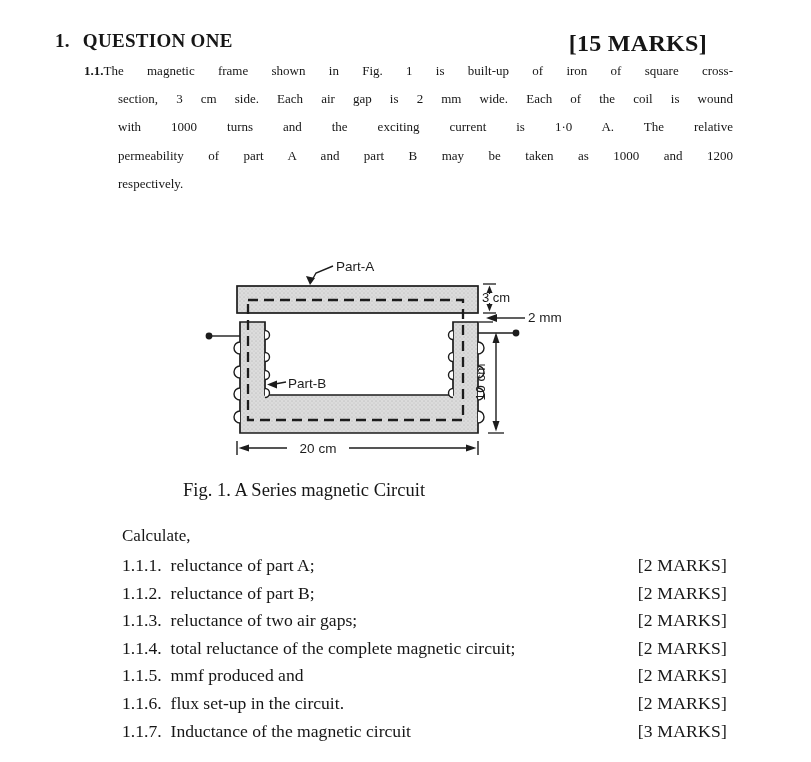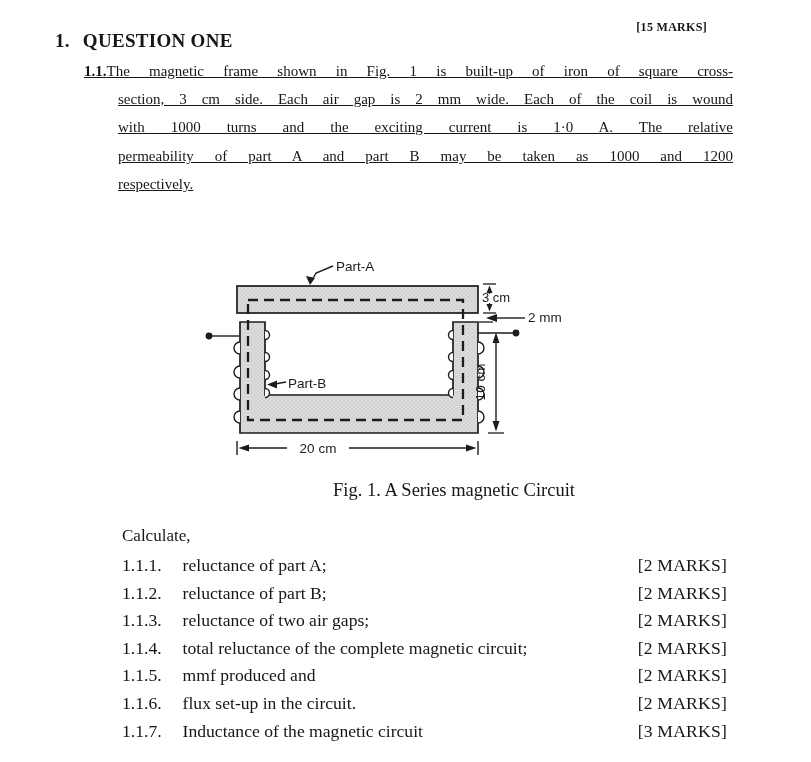--- a/index.html
+++ b/index.html
@@ -10,48 +10,47 @@
     font-family:"Liberation Serif", serif;
     color:#161616;
     overflow:hidden;
   }
   .q-header{
     position:absolute;left:55px;top:30px;
     font-size:19px;font-weight:bold;letter-spacing:.3px;
     display:flex;gap:13px;
   }
   .marks-head{
-    position:absolute;right:104px;top:20px;
-    font-size:12px;font-weight:bold;letter-spacing:.3px;
+    position:absolute;right:104px;top:30px;
+    font-size:24px;font-weight:bold;letter-spacing:.3px;
   }
   .pline{
     position:absolute;left:118px;width:615px;
-    font-size:15px;line-height:22px;
+    font-size:13px;line-height:22px;
     text-align:justify;text-align-last:justify;
     white-space:normal;
-    text-decoration:underline;
   }
   .pline.first{left:84px;width:649px;}
   .pline.last{text-align:left;text-align-last:left;}
   .qnum{font-weight:bold;}
   .fig-wrap{position:absolute;left:183px;top:252px;width:392px;height:212px;text-align:right;}
   .fig-caption{
     position:absolute;left:183px;top:480px;width:392px;
-    text-align:right;font-size:18.5px;
+    text-align:left;font-size:18.5px;
   }
   .calc-label{
     position:absolute;left:122px;top:526px;
     font-size:17px;
   }
   .calc-row{
     position:absolute;left:122px;width:605px;height:22px;
     display:flex;align-items:baseline;
     font-size:17.6px;
   }
-  .calc-row .num{margin-right:21px;text-align:right;}
+  .calc-row .num{margin-right:9px;text-align:right;}
   .calc-row .marks{margin-left:auto;font-weight:normal;letter-spacing:.2px;}
   .r1{top:555px}.r2{top:583px}.r3{top:610px}.r4{top:638px}
   .r5{top:665px}.r6{top:693px}.r7{top:721px}
   svg text{font-family:"Liberation Sans", sans-serif;fill:#1c1c1c;}
 </style>
 </head>
 <body>
 
 <div class="page">
 

